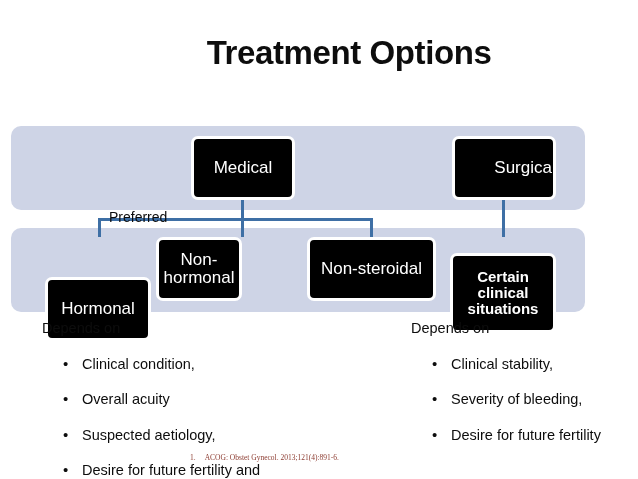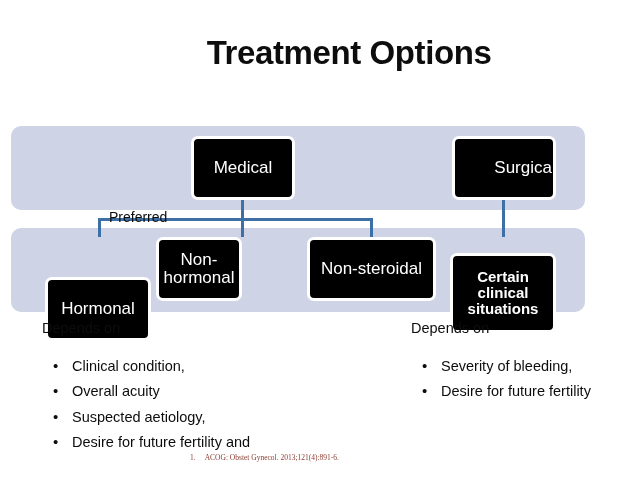--- a/index.html
+++ b/index.html
@@ -106,31 +106,31 @@
   
   .notes {
     position: absolute;
     font-size: 14.5px;
     line-height: 1.42;
     color: #0d0d0d;
   }
   #notes-left  { left: 42px;  top: 318px; width: 350px; }
   #notes-right { left: 411px; top: 318px; width: 220px; }
 
-  .notes-head { margin: 0 0 17px 0; }
+  .notes-head { margin: 0 0 9px 0; }
 
   .notes ul {
     list-style: none;
     margin: 0;
     padding: 0;
   }
   .notes li {
     position: relative;
     padding-left: 25px;
-    margin: 5px;
+    margin: 15px;
   }
   .notes li::before {
     content: "\2022";
     position: absolute;
     left: 6px;
     top: -1px;
     font-size: 15px;
   }
 
   
@@ -176,20 +176,21 @@
     <li>Clinical condition,</li>
     <li>Overall acuity</li>
     <li>Suspected aetiology,</li>
     <li>Desire for future fertility and</li>
   </ul>
 </div>
 
 <div id="notes-right" class="notes">
   <p class="notes-head">Depends on</p>
   <ul>
+    <li>Clinical stability,</li>
     <li>Severity of bleeding,</li>
     <li>Desire for future fertility</li>
   </ul>
 </div>
 
 <div id="citation">
   <span class="num">1.</span><span>ACOG: Obstet Gynecol. 2013;121(4):891-6.</span>
 </div>
 
 </body></html>

